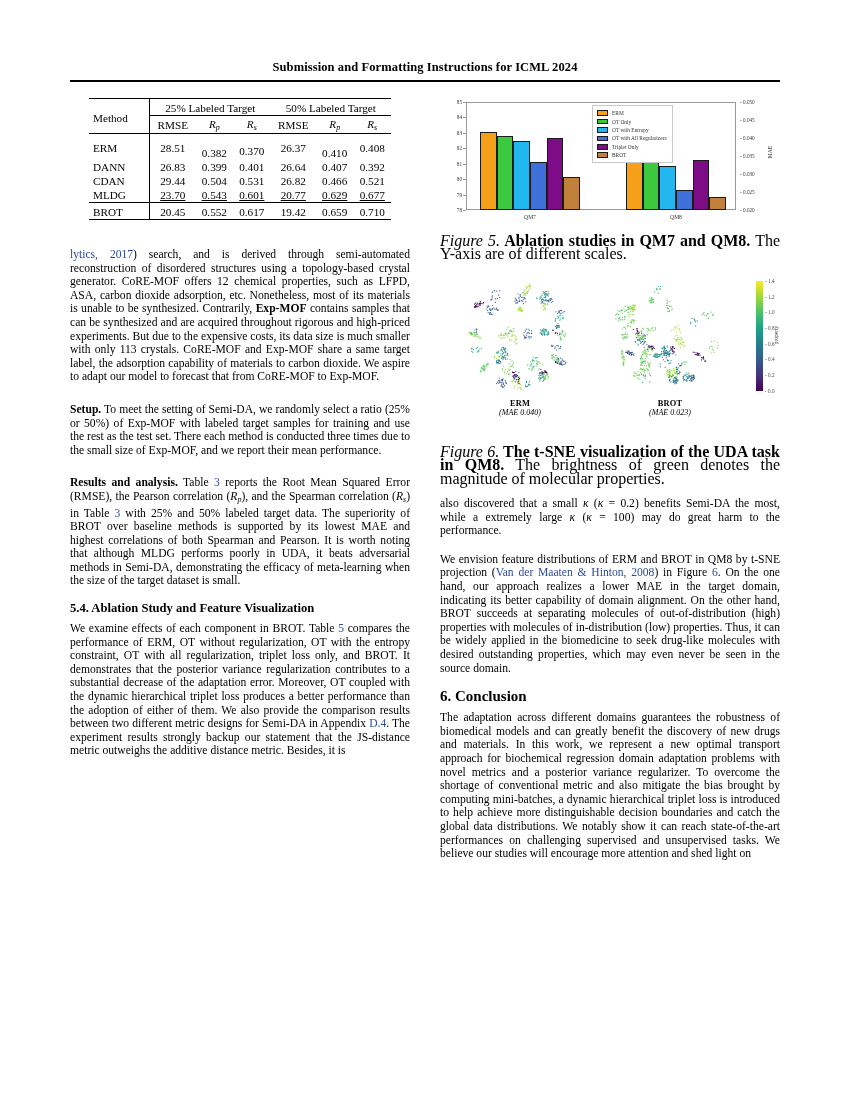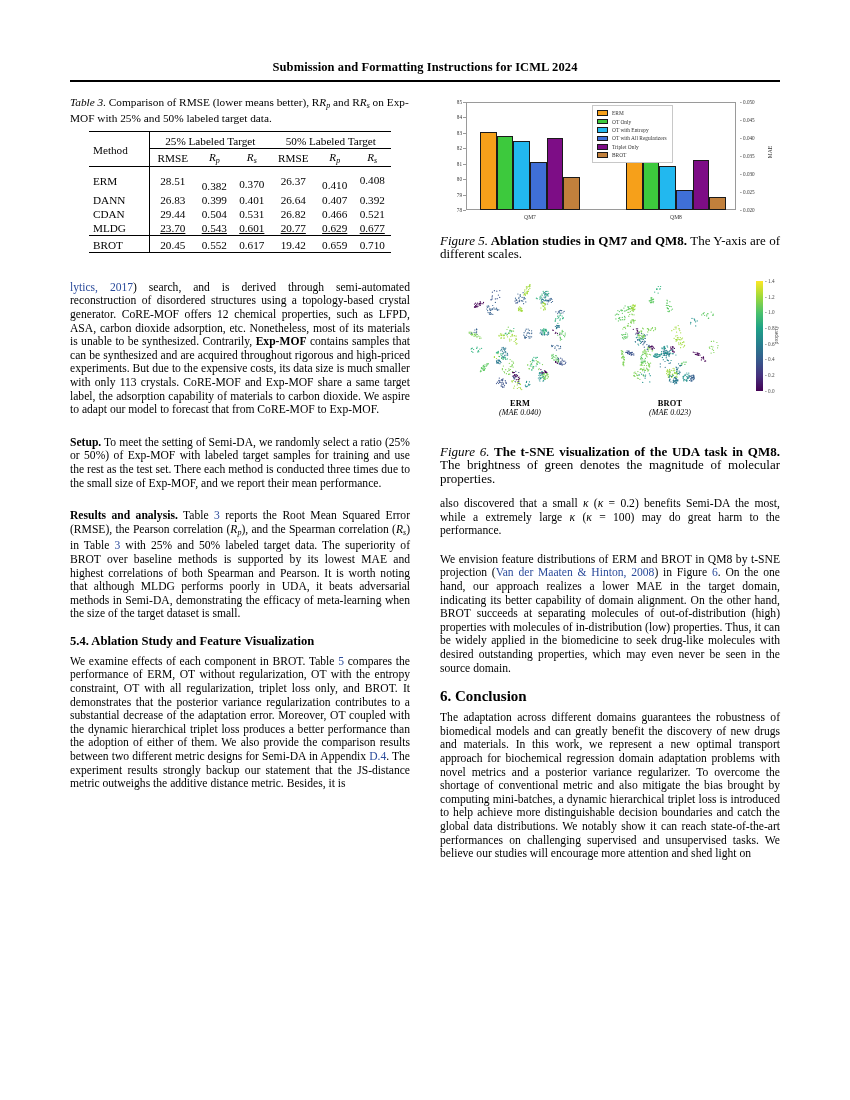--- a/index.html
+++ b/index.html
@@ -50,21 +50,21 @@
   .hr-mid{border-top:.9px solid #000;}
   .grouphdr{font-size:11.2px;}
   .grouphdr .under{border-bottom:.7px solid #000;display:block;padding:0 4px 1px 4px;}
   .u{text-decoration:underline;}
   .bold{font-weight:bold;}
   .sub{font-size:8px;vertical-align:-2px;font-style:italic;}
   .mathit{font-style:italic;font-family:"Liberation Serif",serif;}
 
   
   .fig{margin:0;}
-  .figcap{font-size:13px;line-height:13.4px;margin:6px 0 0 0;text-align:justify;}
+  .figcap{font-size:16px;line-height:13.4px;margin:6px 0 0 0;text-align:justify;}
   .figcap .lbl{font-style:italic;}
 
   .chart5{position:relative;width:340px;height:132px;}
   .plotbox{
     position:absolute;left:26px;top:6px;width:270px;height:108px;
     border:1px solid #9a9a9a;box-sizing:border-box;background:#fff;
   }
   .yticks-left span{
     position:absolute;left:8px;font-size:5.2px;color:#333;transform:translateY(-50%);
     text-align:right;width:14px;
@@ -105,23 +105,20 @@
 </head>
 <body>
 
 <div class="page">
 
   <div class="runhead">Submission and Formatting Instructions for ICML 2024</div>
   <div class="rule"></div>
 
   <div class="col col-left">
 
-    <div class="tabcap">
-      <span class="lbl">Table 3.</span><span> Comparison of RMSE (lower means better), R</span><span class="mathit">R</span><span class="sub">p</span><span> and R</span><span class="mathit">R</span><span class="sub">s</span><span> on Exp-MOF with 25% and 50% labeled target data.</span>
-    </div>
 
     <table class="t3">
       <tbody>
           <tr class="hr-top">
         <td rowspan="2" class="meth" style="vertical-align:middle;padding-top:4px;">Method</td>
         <td colspan="3" class="vsep grouphdr" style="padding-top:3px;">
               <span class="under">25% Labeled Target</span>
             </td>
         <td colspan="3" class="grouphdr" style="padding-top:3px;">
               <span class="under">50% Labeled Target</span>

